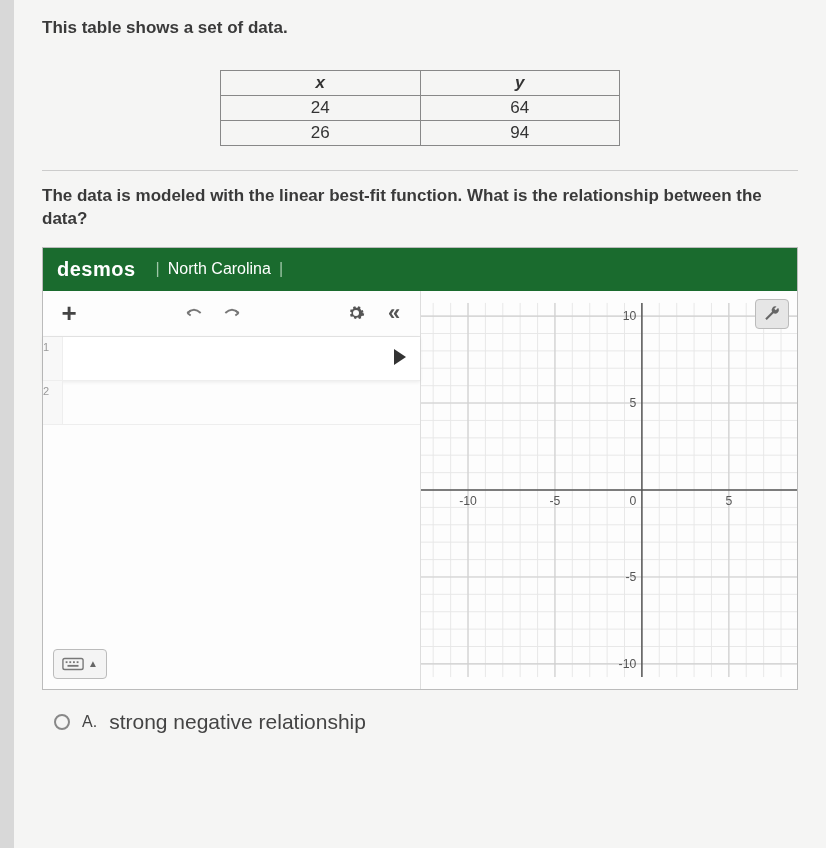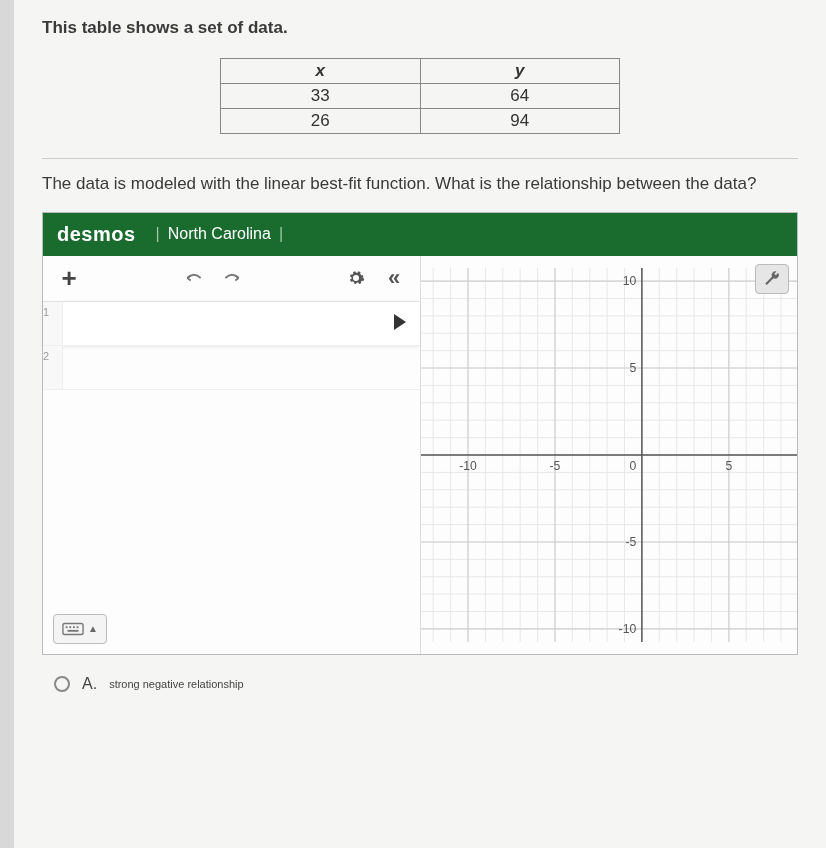--- a/index.html
+++ b/index.html
@@ -14,21 +14,21 @@
 .page {
   background: #f5f5f4;
   min-height: 848px;
   padding: 18px 28px 0 28px;
   border-left: 14px solid #d8d8d8;
 }
 .intro {
   font-size: 17px;
   color: #3a3a3a;
   font-weight: 600;
-  margin-bottom: 20px;
+  margin-bottom: 32px;
 }
 .data-table {
   margin: 0 auto 24px auto;
   border-collapse: collapse;
   width: 400px;
 }
 .data-table th, .data-table td {
   border: 1px solid #888;
   text-align: center;
   font-size: 17px;
@@ -40,21 +40,21 @@
   font-weight: bold;
 }
 .divider {
   border: none;
   border-top: 1px solid #ccc;
   margin: 8px 0 14px 0;
 }
 .question {
   font-size: 17px;
   color: #3a3a3a;
-  font-weight: 400;
+  font-weight: 700;
   line-height: 1.35;
   margin-bottom: 16px;
 }
 .desmos {
   border: 1px solid #bbb;
   background: #15803d;
   margin-top: 8px;
 }
 .desmos-header {
   background: #1a6b2e;
@@ -191,40 +191,40 @@
   border: 2px solid #888;
   border-radius: 50%;
   cursor: pointer;
   flex-shrink: 0;
 }
 .answer-letter {
   font-size: 16px;
   color: #444;
 }
 .answer-text {
-  font-size: 11px;
+  font-size: 21px;
   color: #444;
 }
 </style>
 </head>
 <body>
 
 <div class="page">
   <div class="intro">This table shows a set of data.</div>
 
   <table class="data-table">
     <thead>
       <tr>
         <th>x</th>
         <th>y</th>
       </tr>
     </thead>
     <tbody id="table-body">
         <tr>
-          <td>33</td>
+          <td>24</td>
           <td>64</td>
         </tr>
         <tr>
           <td>26</td>
           <td>94</td>
         </tr>
       </tbody>
   </table>
 
   <hr class="divider">

